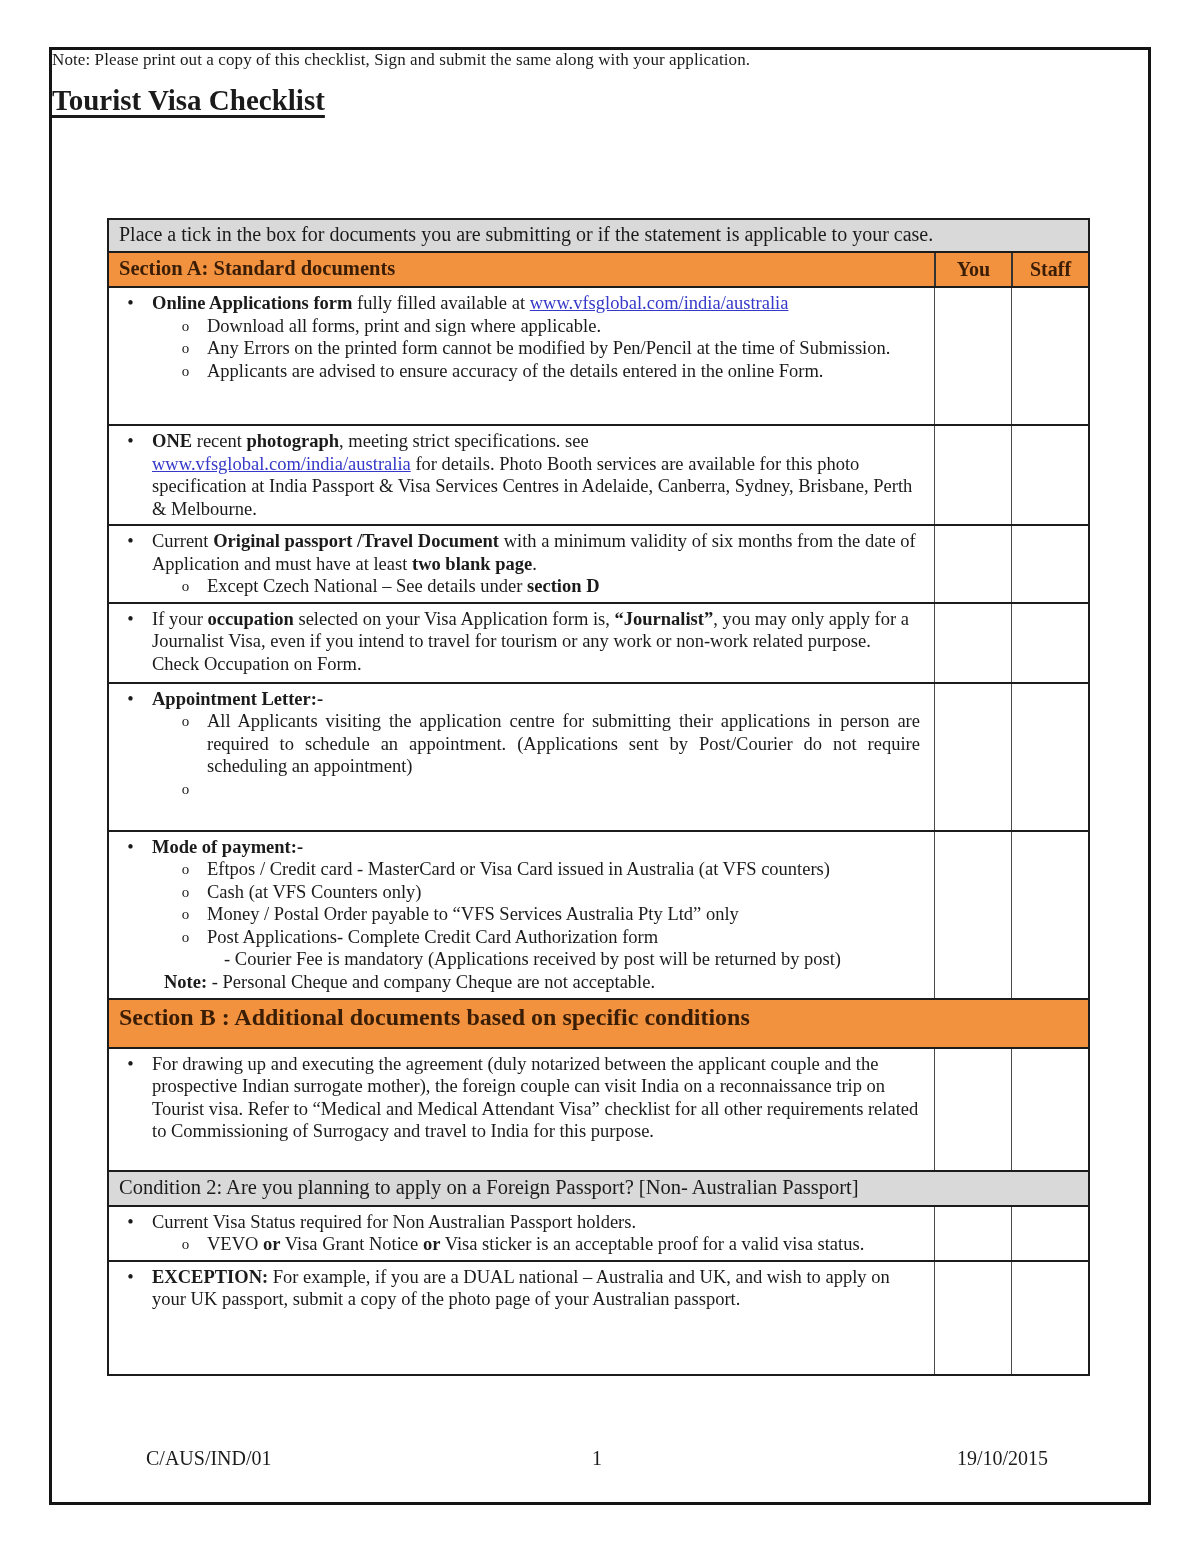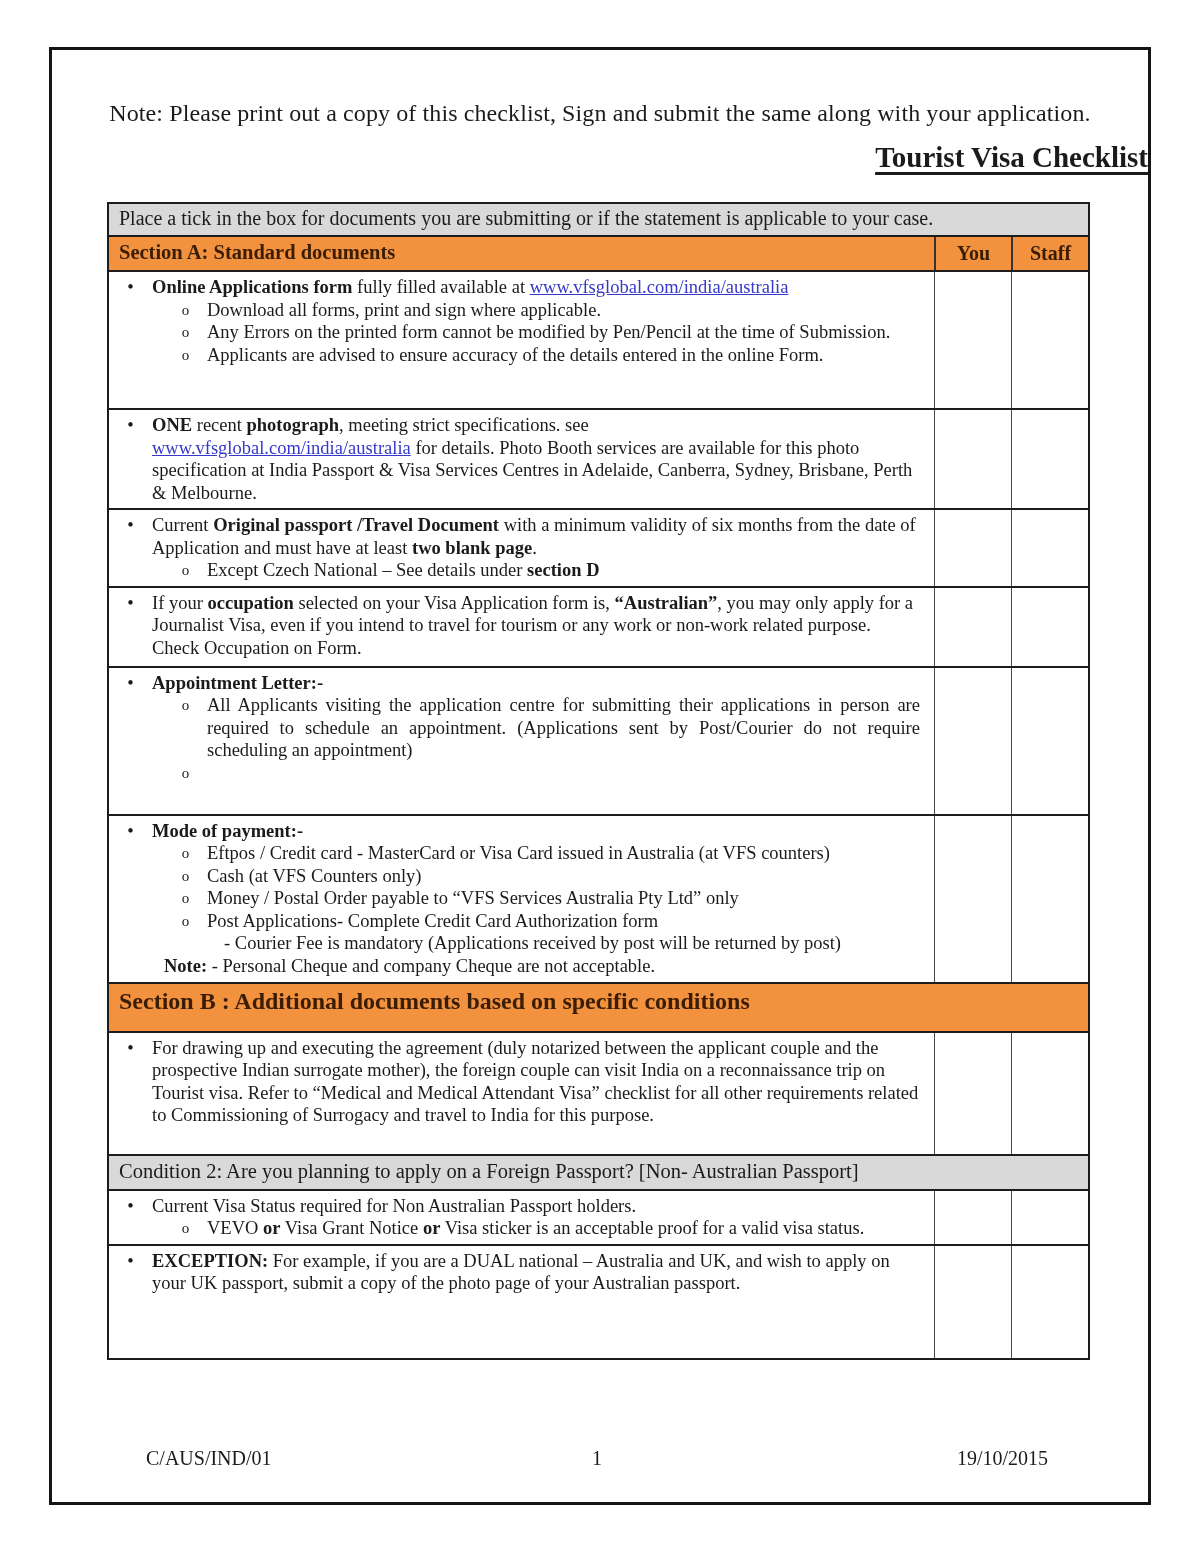--- a/index.html
+++ b/index.html
@@ -6,27 +6,27 @@
   body{
     width:1200px;height:1549px;position:relative;
     font-family:"Liberation Serif","DejaVu Serif",serif;
     color:var(--ink,#1b1b1b);
     -webkit-font-smoothing:antialiased;
   }
   .frame{
     position:absolute;left:49px;top:47px;width:1096px;height:1452px;
     border:3px solid #141414;background:#ffffff;
   }
-  .note{margin-top:50px;text-align:center;font-size:24px;letter-spacing:.1px;}
+  .note{font-size:17px;letter-spacing:.1px;}
   .title{
-    margin-top:14px;text-align:right;font-size:29px;font-weight:bold;
+    margin-top:14px;text-align:left;font-size:29px;font-weight:bold;
     text-decoration:underline;text-decoration-thickness:2.5px;text-underline-offset:5px;
   }
   .table{
-    position:absolute;left:55px;top:152px;width:979px;
+    position:absolute;left:55px;top:168px;width:979px;
     border:2px solid var(--border,#1c1c1c);background:#fff;
   }
   .row{display:flex;border-top:2px solid var(--border,#1c1c1c);box-sizing:border-box;align-items:stretch;}
   .row:first-child{border-top:none;}
   .instr{
     display:block;background:var(--gray,#d9d9d9);
     font-size:20px;padding:3px 10px 5px 10px;
   }
   .sec{background:var(--orange,#f2913e);font-weight:bold;color:var(--secink,#3a1d05);}
   .sec .lab{flex:1;font-size:20.5px;padding:4px 10px 6px 10px;}
@@ -113,21 +113,21 @@
             <div class="ptxt"><span>Except Czech National – See details under </span><span class="b">section D</span></div>
           </div>
         </div>
         <div class="col"></div>
         <div class="col"></div>
       </div>
       <div class="row item" style="min-height: 80px;">
         <div class="text">
           <div class="para ind0">
             <div class="marker">•</div>
-            <div class="ptxt"><span>If your </span><span class="b">occupation</span><span> selected on your Visa Application form is, </span><span class="b">“Australian”</span><span>, you may only apply for a Journalist Visa, even if you intend to travel for tourism or any work or non-work related purpose. Check Occupation on Form.</span></div>
+            <div class="ptxt"><span>If your </span><span class="b">occupation</span><span> selected on your Visa Application form is, </span><span class="b">“Journalist”</span><span>, you may only apply for a Journalist Visa, even if you intend to travel for tourism or any work or non-work related purpose. Check Occupation on Form.</span></div>
           </div>
         </div>
         <div class="col"></div>
         <div class="col"></div>
       </div>
       <div class="row item" style="min-height: 148px;">
         <div class="text">
           <div class="para ind0">
             <div class="marker">•</div>
             <div class="ptxt"><span class="b">Appointment Letter:-</span></div>

